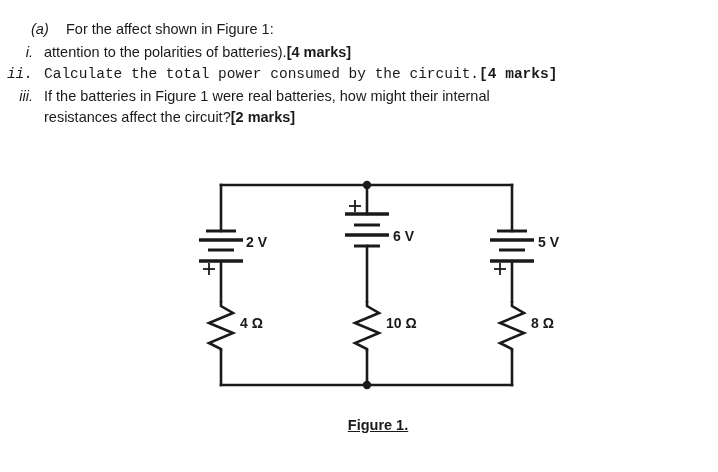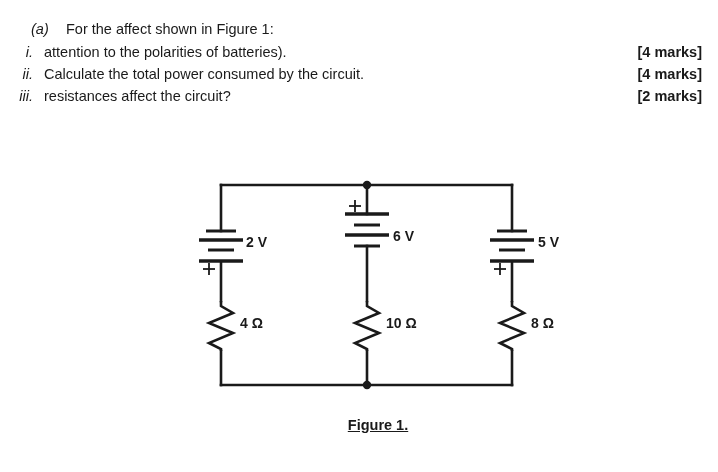--- a/index.html
+++ b/index.html
@@ -72,26 +72,26 @@
     text-align-last: justify;
   }
 
   .marks {
     font-weight: bold;
     white-space: nowrap;
   }
 
   .line-with-marks {
     display: flex;
-    justify-content: space-between;
+    justify-content: flex-start;
     align-items: baseline;
   }
 
   #item-i { margin-top: 2px; }
-  #item-ii { margin-top: 1px; }
+  #item-ii { margin-top: 1px; font-family: Liberation Mono, monospace; }
   #item-iii { margin-top: 1px; }
 
   
   #circuit-area {
     position: absolute;
     left: 0;
     top: 168px;
     width: 664px;
     height: 304px;
   }
@@ -142,20 +142,21 @@
       <div class="line-with-marks">
         <span>Calculate the total power consumed by the circuit.</span>
         <span class="marks">[4 marks]</span>
       </div>
     </div>
   </div>
 
   <div class="q-row" id="item-iii">
     <div class="roman-label">iii.</div>
     <div class="item-body">
+      <div>If the batteries in Figure 1 were real batteries, how might their internal</div>
       <div class="line-with-marks">
         <span>resistances affect the circuit?</span>
         <span class="marks">[2 marks]</span>
       </div>
     </div>
   </div>
 
 </div>
 
 <div id="circuit-area">

